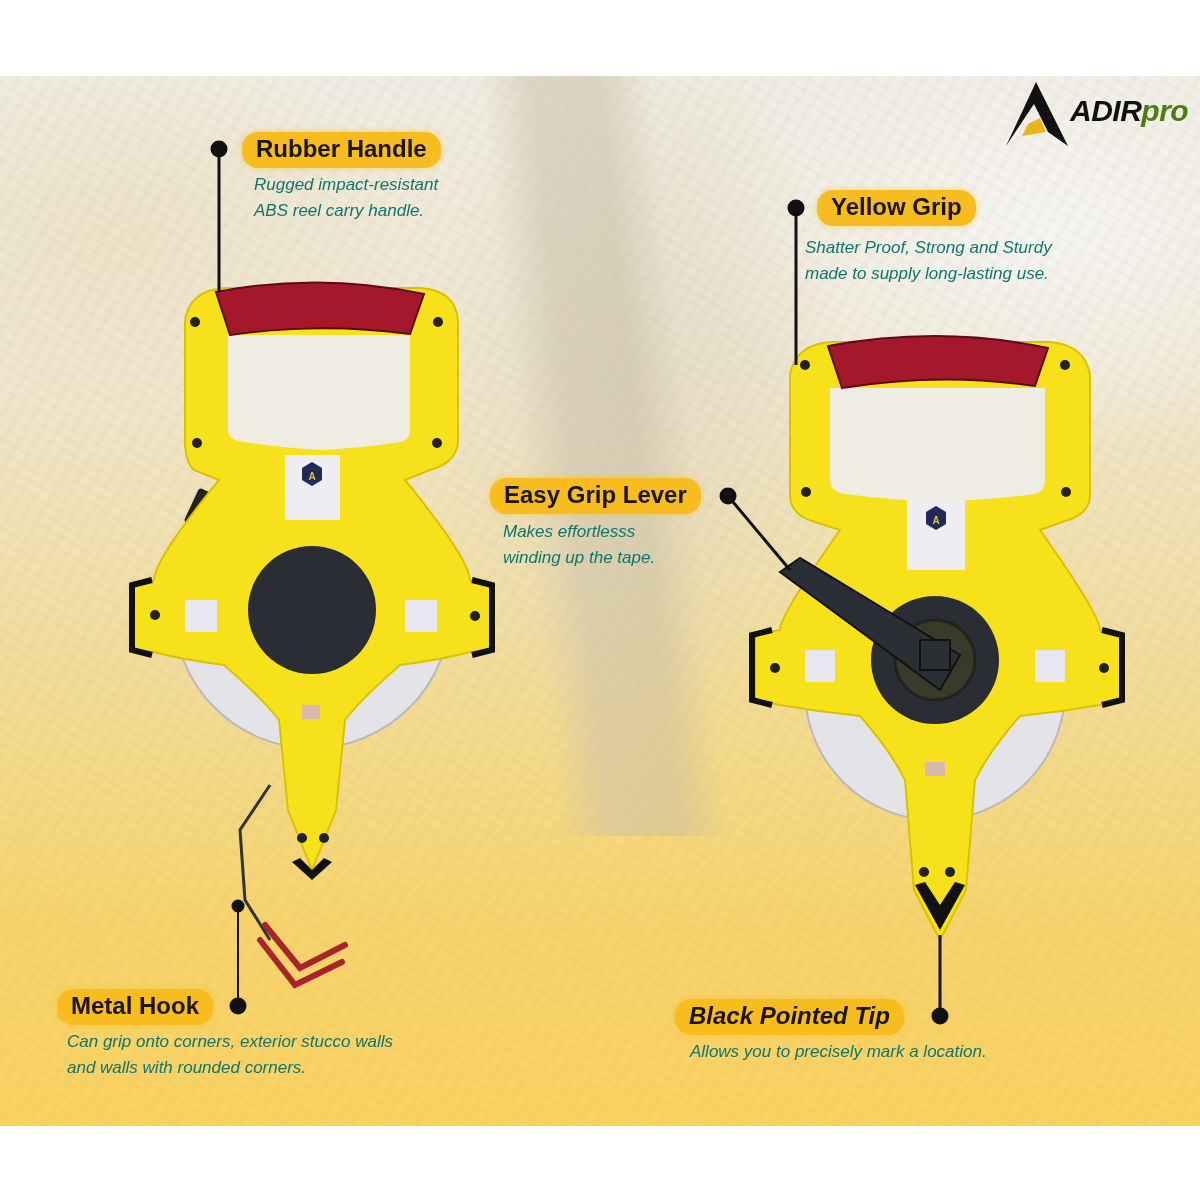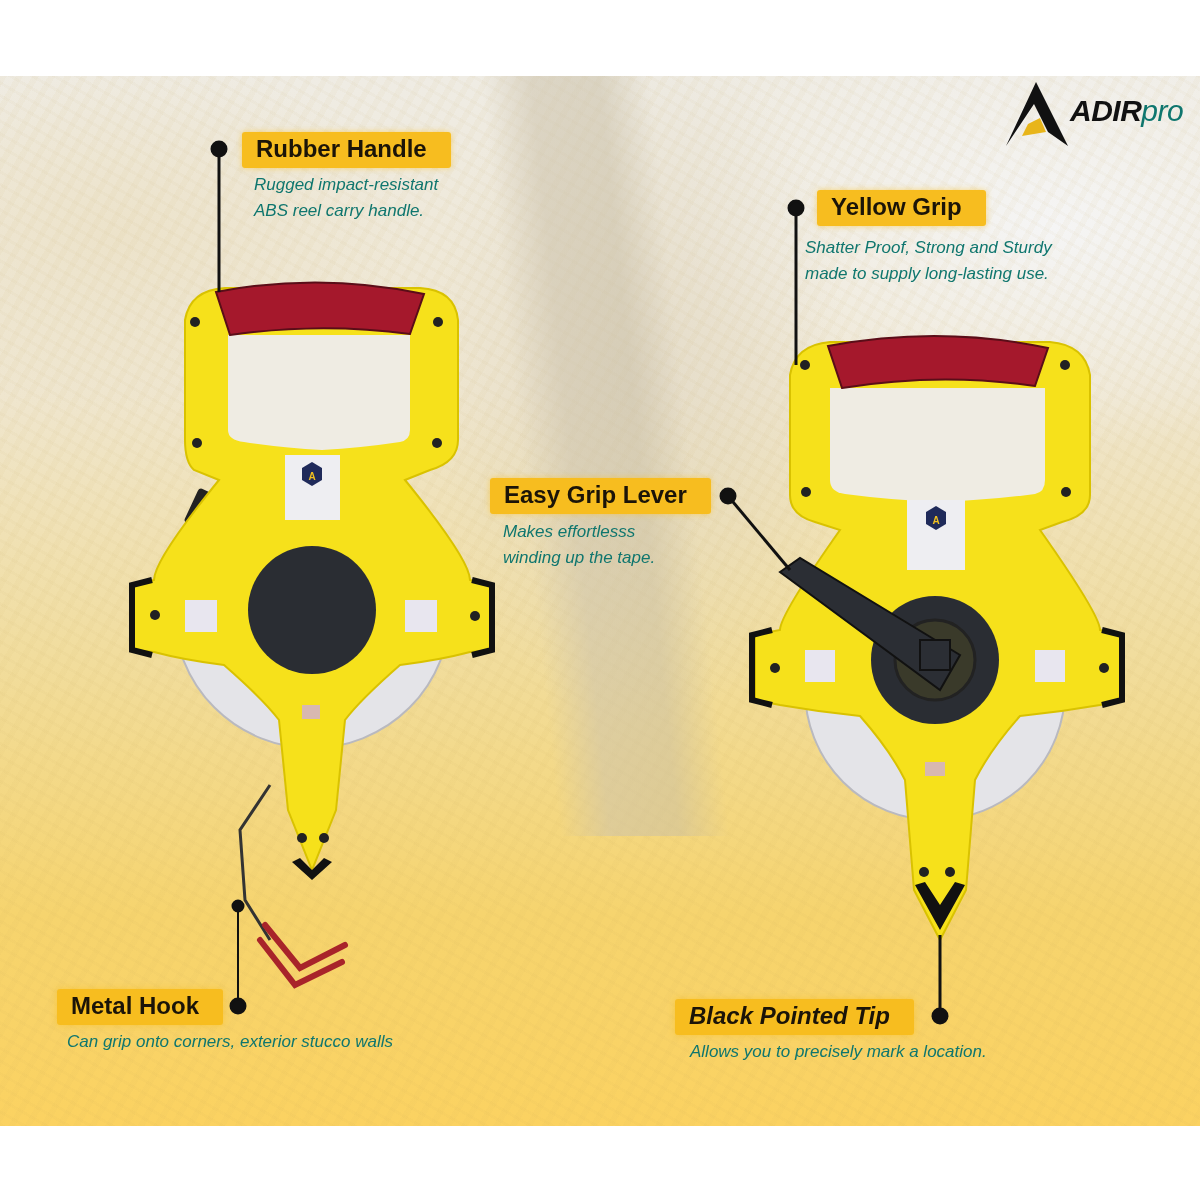--- a/index.html
+++ b/index.html
@@ -19,24 +19,24 @@
     }
     .trunk { position:absolute; left:520px; top:0; width:170px; height:760px;
       background:linear-gradient(90deg, rgba(210,200,180,0.0), rgba(205,195,172,0.55) 30%, rgba(200,190,165,0.5) 70%, rgba(210,200,180,0));
       transform:skewX(6deg); }
 
     
     .logo { position:absolute; left:1000px; top:80px; width:200px; height:70px; }
     .logo-mark { position:absolute; left:0; top:0; }
     .logo-text { position:absolute; left:70px; top:14px; font-size:30px; font-weight:bold; font-style:italic;
       color:#111; letter-spacing:-0.5px; }
-    .logo-text .pro { font-weight:normal; color:#0f766e; font-style:italic; }
+    .logo-text .pro { font-weight:bold; color:#4d7c0f; font-style:italic; }
 
     
-    .badge { position:absolute; background:#f7bd1f; border-radius:3px; padding:2px 24px 4px 14px;
+    .badge { position:absolute; background:#f7bd1f; border-radius:16px; padding:2px 14px 4px 14px;
       font-size:24px; font-weight:bold; color:#1b1408; white-space:nowrap; line-height:30px;
       box-shadow:0 0 6px rgba(247,189,31,0.55); }
     .desc { position:absolute; font-size:17px; font-style:italic; color:#0f766e; line-height:26px; white-space:nowrap; }
 
     .svgwrap { position:absolute; left:0; top:0; width:1200px; height:1200px; }
   </style>
 </head>
 <body>
 
 <div class="canvas">
@@ -166,18 +166,19 @@
 
 <div class="badge" style="left:490px; top:478px;">Easy Grip Lever</div>
 <div class="desc" style="left:503px; top:519px;">
   <div>Makes effortlesss</div>
   <div>winding up the tape.</div>
 </div>
 
 <div class="badge" style="left:57px; top:989px;">Metal Hook</div>
 <div class="desc" style="left:67px; top:1029px;">
   <div>Can grip onto corners, exterior stucco walls</div>
+  <div>and walls with rounded corners.</div>
 </div>
 
 <div class="badge" style="left:675px; top:999px;font-style:italic;">Black Pointed Tip</div>
 <div class="desc" style="left:690px; top:1039px;">
   <div>Allows you to precisely mark a location.</div>
 </div>
 
 </body></html>

